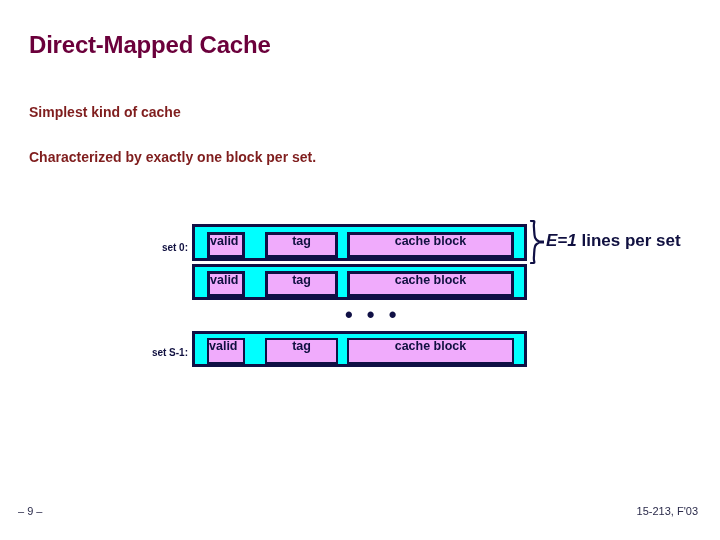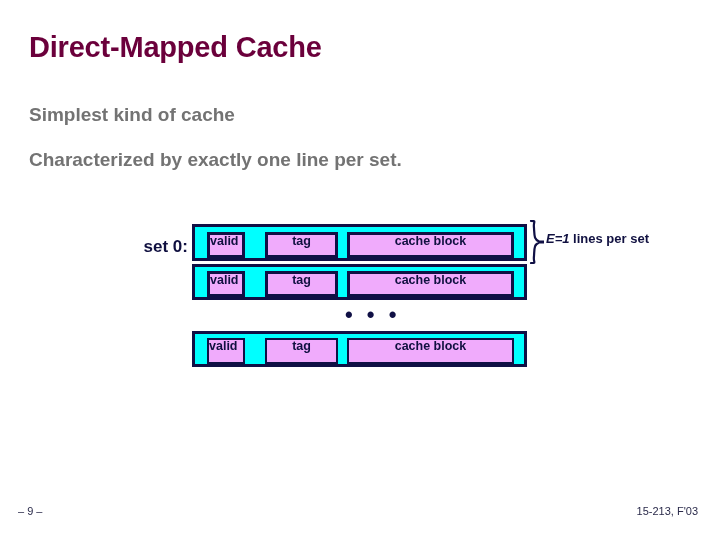--- a/index.html
+++ b/index.html
@@ -21,51 +21,51 @@
     width: 720px;
     height: 540px;
     background: #ffffff;
   }
 
   
   .slide-title {
     position: absolute;
     left: 29px;
     top: 31px;
-    font-size: 29px;
+    font-size: 24px;
     font-weight: bold;
     color: #6B003B;
     letter-spacing: -0.2px;
     white-space: nowrap;
   }
 
   
   .bullet {
     position: absolute;
     left: 29px;
-    font-size: 19px;
-    font-weight: bold;
-    color: #737373;
+    font-size: 14px;
+    font-weight: bold;
+    color: #7f1d1d;
     white-space: nowrap;
   }
   .bullet-1 { top: 104px; }
   .bullet-2 { top: 149px; }
 
   
   #cache-diagram {
     position: absolute;
     left: 0;
     top: 0;
     width: 720px;
     height: 540px;
   }
 
   .set-label {
     position: absolute;
-    font-size: 17px;
+    font-size: 10px;
     font-weight: bold;
     color: #101040;
     white-space: nowrap;
     text-align: right;
     right: 0;
   }
   .set-label-wrap {
     position: absolute;
     width: 120px;
     left: 68px;
@@ -129,21 +129,21 @@
     position: absolute;
     left: 528px;
     top: 220px;
     width: 16px;
     height: 44px;
   }
   .annotation {
     position: absolute;
     left: 546px;
     top: 231px;
-    font-size: 13px;
+    font-size: 17px;
     font-weight: bold;
     color: #101040;
     white-space: nowrap;
   }
   .annotation .em {
     font-style: italic;
   }
 
   
   .footer {
@@ -156,21 +156,21 @@
   .footer-right { right: 22px; top: 505px; }
 </style>
 </head>
 <body>
 
 <div id="slide">
 
   <div class="slide-title">Direct-Mapped Cache</div>
 
   <div class="bullet bullet-1">Simplest kind of cache</div>
-  <div class="bullet bullet-2">Characterized by exactly one line per set.</div>
+  <div class="bullet bullet-2">Characterized by exactly one block per set.</div>
 
   <div id="cache-diagram">
 
     <div class="set-label-wrap" style="top:237px;">
       <span class="set-label" style="position:static;">set 0:</span>
     </div>
     <div class="set-row" style="top:224px; width:335px; height:37px;">
       <div class="cell cell-valid" style="left:12px; top:5px; width:38px; height:26px;">
         <span>valid</span>
       </div>
@@ -181,20 +181,23 @@
     <div class="set-row" style="top:264px; width:335px; height:36px;">
       <div class="cell cell-valid" style="left:12px; top:4px; width:38px; height:26px;">
         <span>valid</span>
       </div>
       <div class="cell" style="left:70px; top:4px; width:73px; height:26px;">tag</div>
       <div class="cell" style="left:152px; top:4px; width:167px; height:26px;">cache block</div>
     </div>
 
     <div class="ellipsis" style="left:345px; top:304px;">• • •</div>
 
+    <div class="set-label-wrap" style="top:342px;">
+      <span class="set-label" style="position:static;">set S-1:</span>
+    </div>
     <div class="set-row row-thin" style="top:331px; width:335px; height:36px;">
       <div class="cell thin cell-valid" style="left:12px; top:4px; width:38px; height:26px;">
         <span>valid</span>
       </div>
       <div class="cell thin" style="left:70px; top:4px; width:73px; height:26px;">tag</div>
       <div class="cell thin" style="left:152px; top:4px; width:167px; height:26px;">cache block</div>
     </div>
 
     <svg class="brace" viewBox="0 0 16 44">
       <path d="M 3 1 C 9 1, 5 1, 6 8 C 6.5 16, 6 19, 11 21.5 C 16 21.5, 16 21.5, 16 21.5

